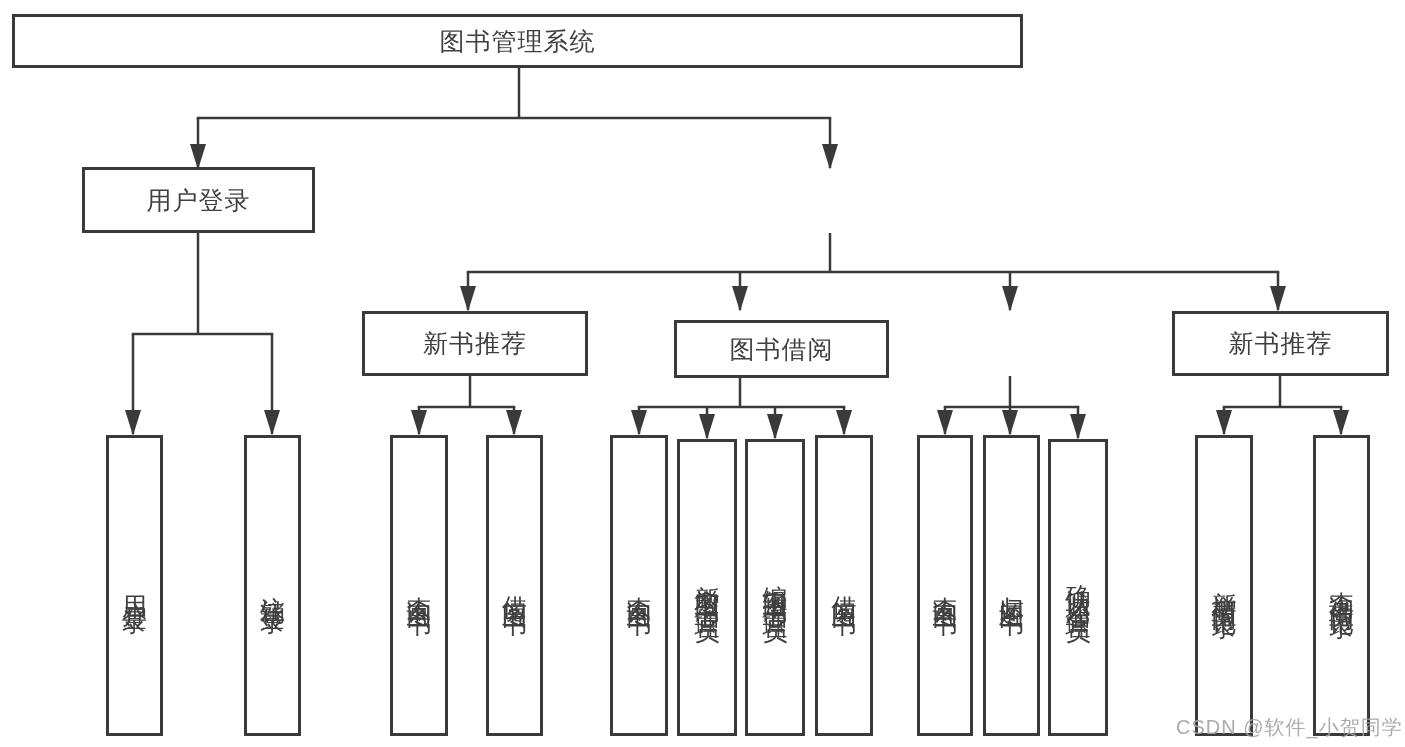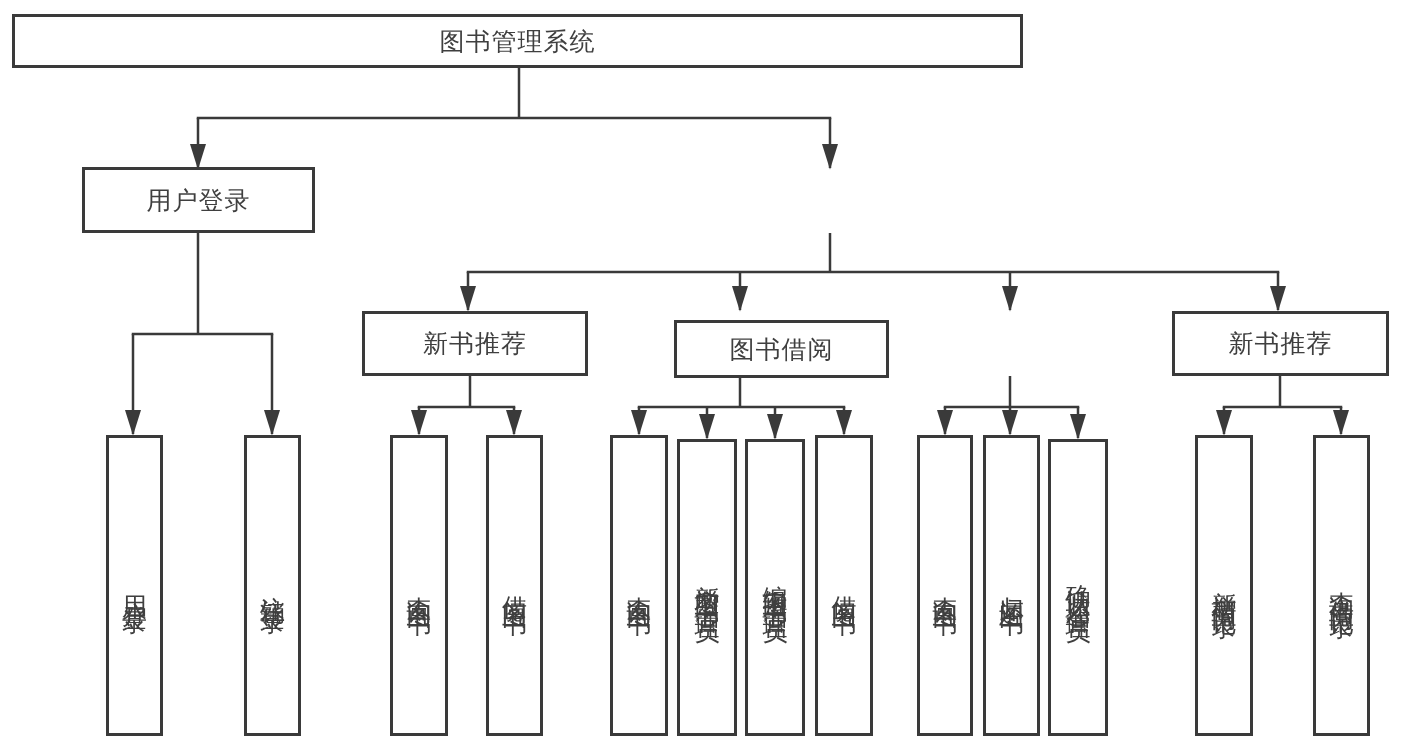--- a/index.html
+++ b/index.html
@@ -152,14 +152,15 @@
     <span class="lbl">确认归还（管理员）</span>
   </div>
 
   <div class="node v" style="left:1195px;top:435px;width:58px;height:301px;">
     <span class="lbl">新增借阅记录</span>
   </div>
   <div class="node v" style="left:1313px;top:435px;width:57px;height:301px;">
     <span class="lbl">查询借阅记录</span>
   </div>
 
+  <div id="watermark">CSDN @软件_小贺同学</div>
 
 </div>
 
 </body></html>

